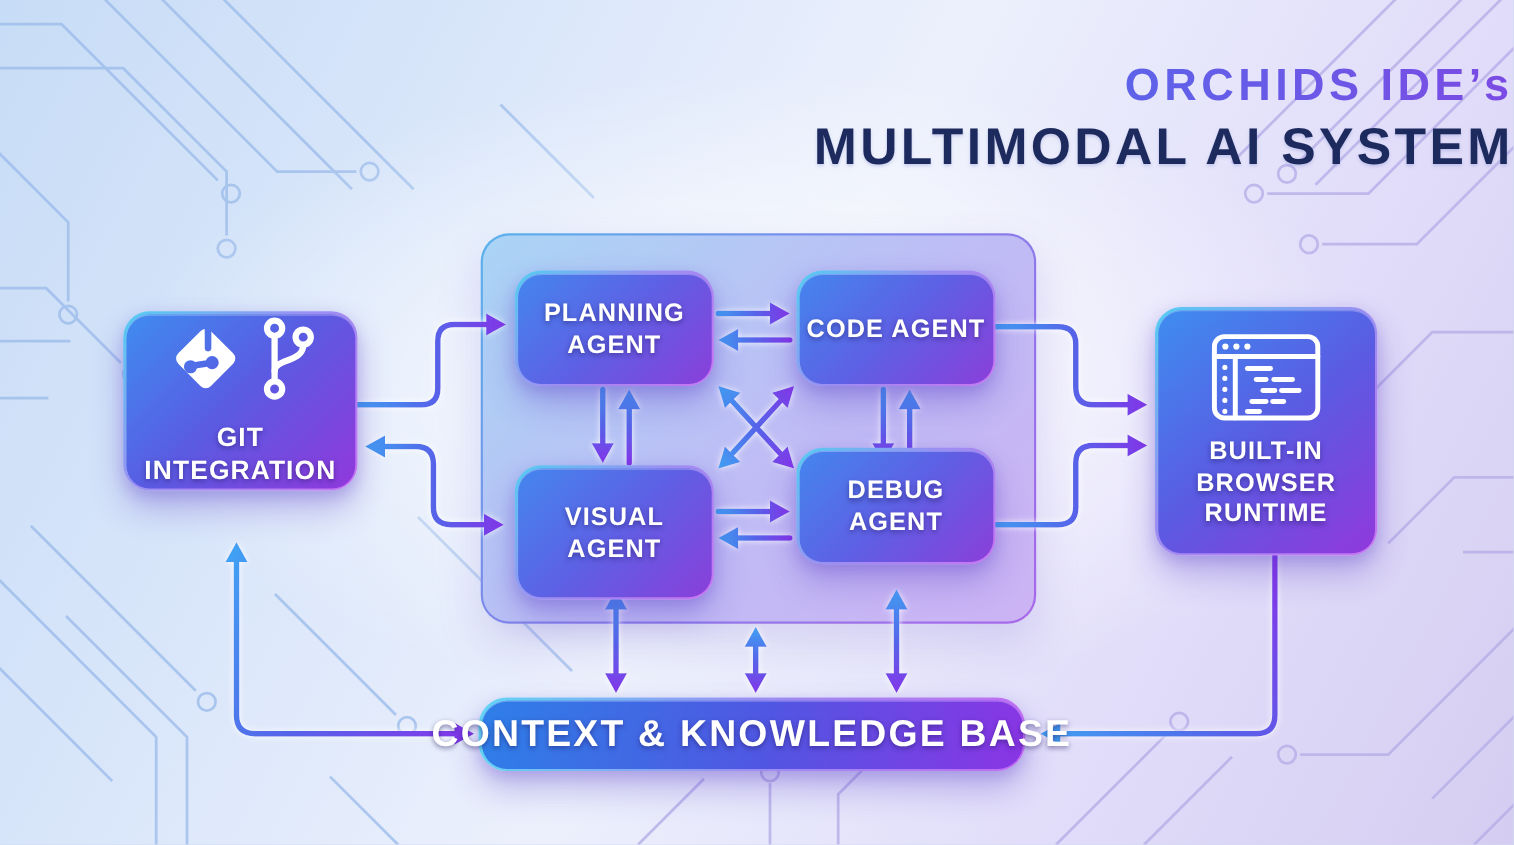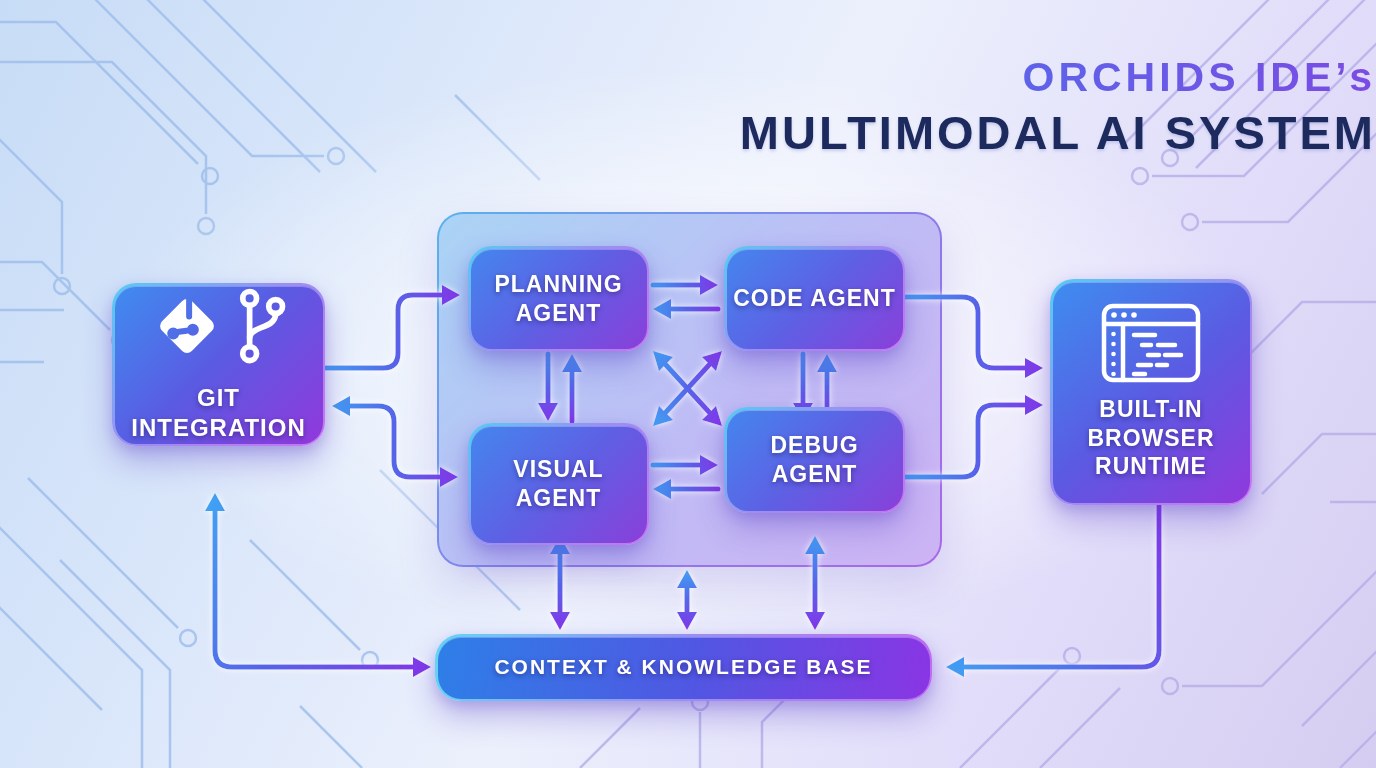--- a/index.html
+++ b/index.html
@@ -53,21 +53,21 @@
   .n-visual{left:468px;top:423px;height:122px;}
   .n-debug{left:724px;top:407px;height:106px;}
   .n-agent .node-label{font-size:23px;}
   .n-browser{left:1050px;top:279px;width:202px;height:226px;}
   .n-browser .node-core{background:linear-gradient(140deg,#3e8df0 0%,#5b5ae2 52%,#9138dc 100%);gap:12px;}
   .n-browser .node-label{font-size:23px;}
   .n-context{left:435px;top:634px;width:497px;height:67px;border-radius:26px;
     background:linear-gradient(100deg,#62d4f4,#9a8ff2 50%,#c06cf2);}
   .n-context .node-core{border-radius:23px;flex-direction:row;
     background:linear-gradient(100deg,#2e7fe8 0%,#5057e2 52%,#8a35e4 100%);}
-  .n-context .node-label{font-size:21px;letter-spacing:2px;white-space:nowrap;}
+  .n-context .node-label{font-size:34px;letter-spacing:2px;white-space:nowrap;}
   .icon-row{display:flex;align-items:center;gap:12px;}
 </style>
 </head>
 <body>
 
 <div class="stage">
 
   <svg class="bg-circuit" width="1376" height="768" viewBox="0 0 1376 768">
     <g fill="none" stroke="#9dbdeb" stroke-width="2.5" opacity=".8">
       <path d="M-8,22 H56 L198,164"></path>

